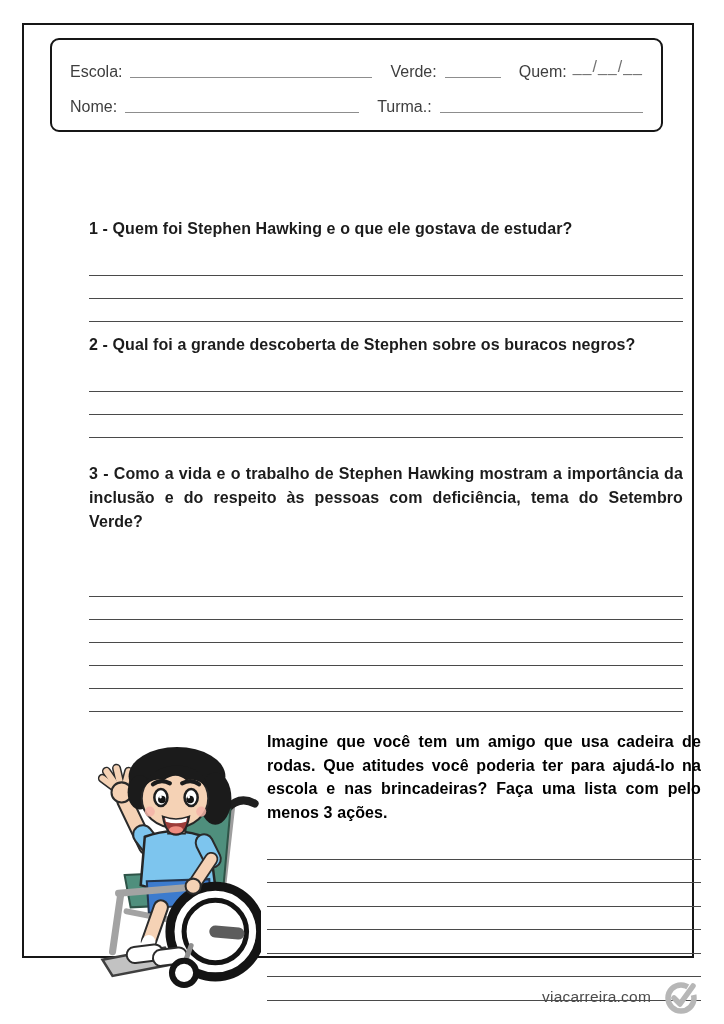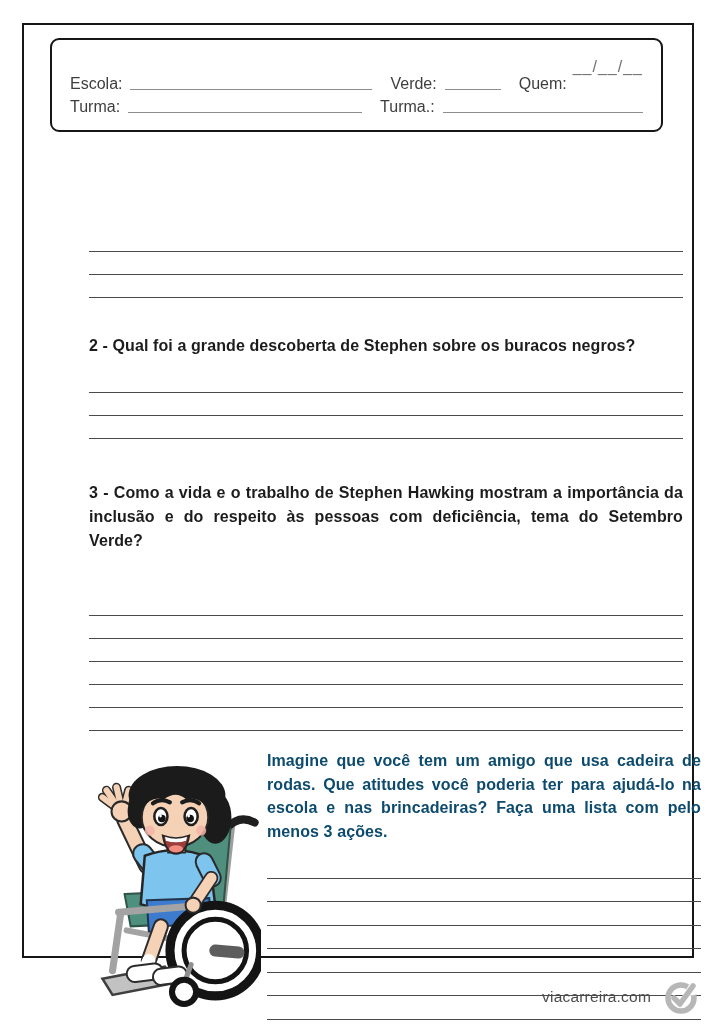--- a/index.html
+++ b/index.html
@@ -19,43 +19,43 @@
     display:flex; flex-direction:column; justify-content:space-between;
     font-size:16px; color:#3e3e3e; background:#fff;
   }
   .hrow { display:flex; align-items:flex-end; line-height:1.1; }
   .hlabel { white-space:nowrap; margin-bottom:1px; }
   .fline { border-bottom:1.6px solid #8d8d8d; height:0; margin:0 0 4px 8px; }
   .fline.grow { flex:1 1 auto; }
   .fline.turma { width:56px; flex:0 0 auto; }
   .fline.nome { width:234px; flex:0 0 auto; }
   .sep { width:18px; flex:0 0 auto; }
-  .date-val { color:#6f6f6f; letter-spacing:1px; margin-left:6px; margin-bottom:18px; white-space:nowrap; }
+  .date-val { color:#6f6f6f; letter-spacing:1px; margin-left:6px; margin-bottom:6px; white-space:nowrap; }
 
   
   .content { position:absolute; left:65px; top:192px; width:594px; }
   .q-title {
     font-weight:bold; font-size:16px; line-height:24px; color:#1c1c1c;
     letter-spacing:0.1px;
   }
   .q-title.justify { text-align:justify; }
   .lines { margin-top:12px; }
   .lines .wline { height:22px; border-bottom:1.8px solid #4a4a4a; }
-  .q2-block { margin-top:36px; }
-  .q3-block { margin-top:42px; }
+  .q2-block { margin-top:11px; }
+  .q3-block { margin-top:24px; }
   .q3-block .lines { margin-top:40px; }
 
   
   .activity {
     margin-top:18px; width:612px; display:flex; align-items:flex-start;
   }
   .illu-box { flex:0 0 172px; height:258px; margin-top:4px; }
   .activity-right { flex:1 1 auto; margin-left:6px; }
   .activity-prompt {
-    font-weight:bold; font-size:16px; line-height:23.5px; color:#0c4a6e;
+    font-weight:bold; font-size:16px; line-height:23.5px; color:#000000;
     text-align:justify; letter-spacing:0.1px;
   }
   .activity-right .lines { margin-top:12px; }
   .activity-right .wline { height:22.5px; border-bottom:1.8px solid #4a4a4a; }
 
   
   .footer {
     position:absolute; right:24px; top:978px;
     display:flex; align-items:center; gap:11px;
   }
@@ -74,31 +74,32 @@
         <span class="hlabel">Escola:</span>
         <span class="fline grow"></span>
         <span class="sep"></span>
         <span class="hlabel">Verde:</span>
         <span class="fline turma"></span>
         <span class="sep"></span>
         <span class="hlabel">Quem:</span>
         <span class="date-val">__/__/__</span>
       </div>
       <div class="hrow">
-        <span class="hlabel">Turma:</span>
+        <span class="hlabel">Nome:</span>
         <span class="fline nome"></span>
         <span class="sep"></span>
         <span class="hlabel">Turma.:</span>
         <span class="fline grow"></span>
       </div>
     </div>
 
     <div class="content">
 
       <div class="q1-block">
+        <div class="q-title">1 -  Quem foi Stephen Hawking e o que ele gostava de estudar?</div>
         <div class="lines">
             <div class="wline"></div>
             <div class="wline"></div>
             <div class="wline"></div>
           </div>
       </div>
 
       <div class="q2-block">
         <div class="q-title">2 - Qual foi a grande descoberta de Stephen sobre os buracos negros?</div>
         <div class="lines">

